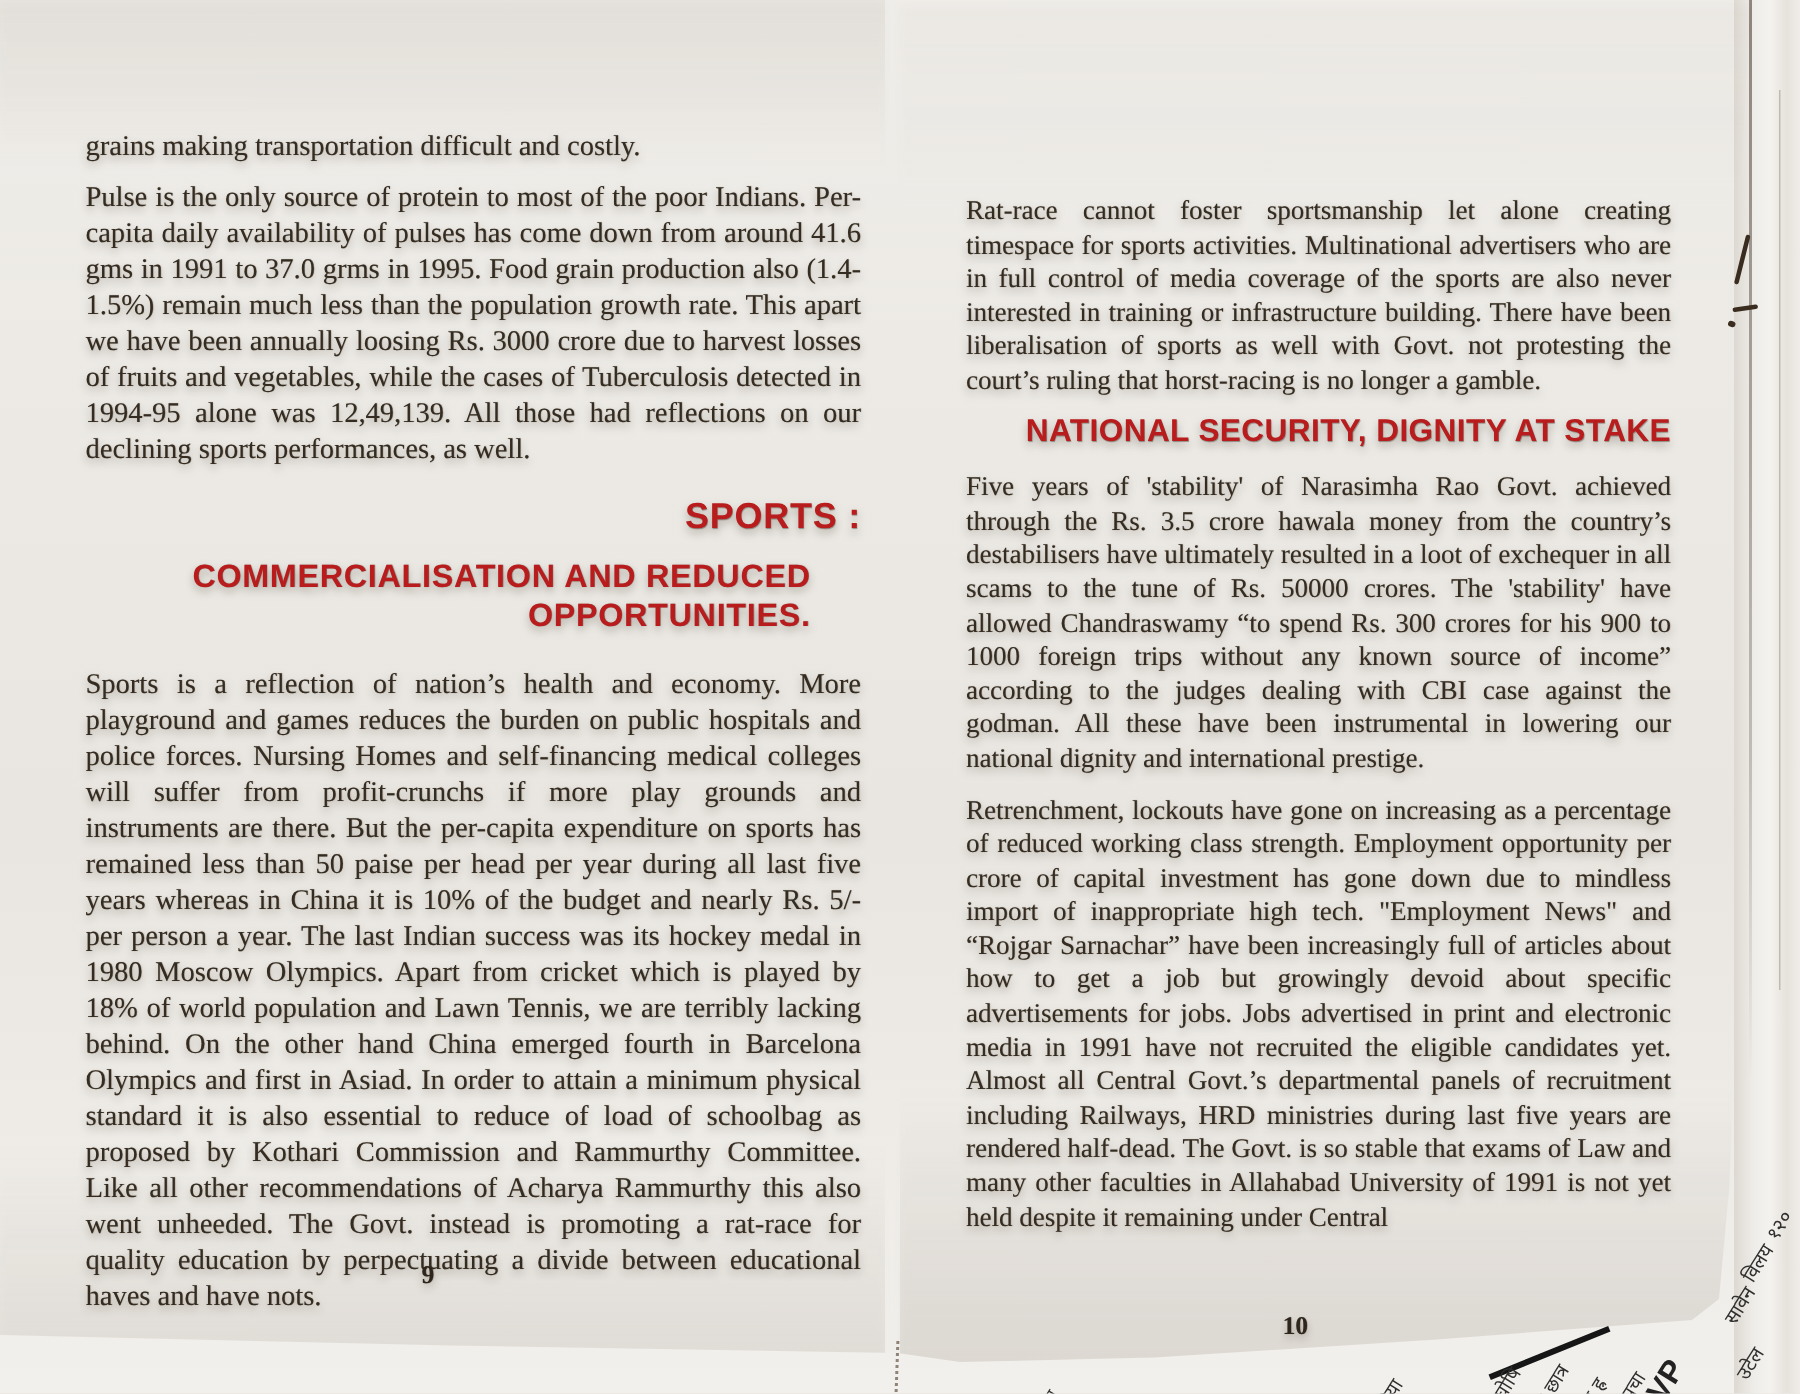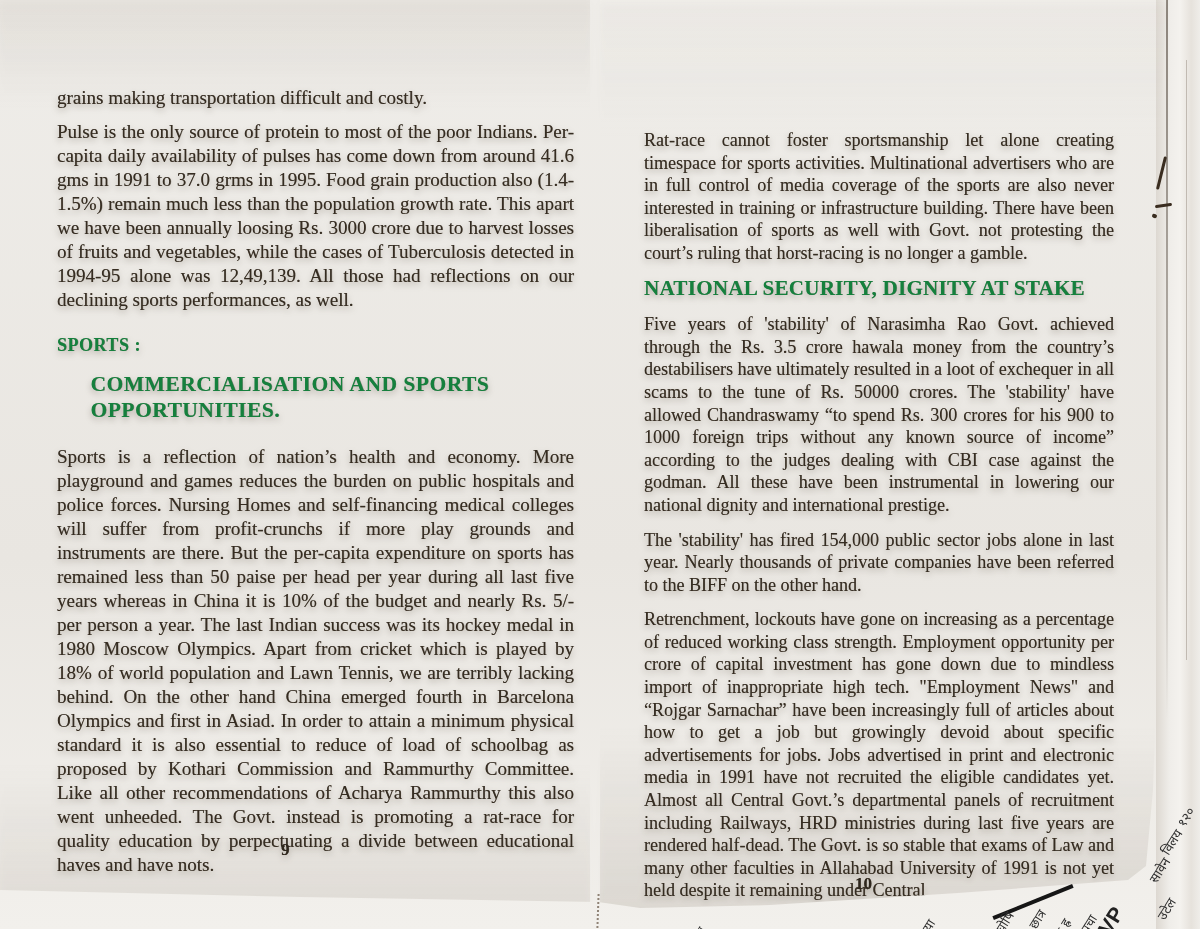--- a/index.html
+++ b/index.html
@@ -47,24 +47,24 @@
   .page-shade-right{position:absolute;left:600px;top:0;width:570px;height:929px;
     background:linear-gradient(180deg,rgba(255,250,242,.08),rgba(0,0,0,0) 15%,rgba(0,0,0,0) 78%,rgba(100,82,64,.12));}
   
   .col{position:absolute;color:#352c21;text-align:justify;
     text-shadow:0.3px 0.3px 0.6px rgba(55,45,34,.45);}
   .col-left{left:57px;top:86px;width:517px;font-size:19px;line-height:24px;}
   .col-right{left:644px;top:84px;width:470px;font-size:18px;line-height:22.6px;margin-top:45px;}
   .col p{margin:0 0 12px 0;}
   .col p.tight{margin-bottom:10px;}
   h2{
-    font-family:Liberation Serif, serif;font-weight:bold;color:#15803d;
-    text-align:left;letter-spacing:.5px;text-shadow:0.4px 0.4px 0.6px rgba(43,35,24,.4);
+    font-family:Liberation Sans, sans-serif;font-weight:bold;color:#b91c1c;
+    text-align:right;letter-spacing:.5px;text-shadow:0.4px 0.4px 0.6px rgba(43,35,24,.4);
   }
-  .h-sports{font-size:18px;margin:21px 0 14px 0;}
+  .h-sports{font-size:24px;margin:21px 0 14px 0;}
   .h-comm{font-size:21.5px;margin:0 auto 22px auto;width:450px;line-height:26px;}
   .h-natsec{font-size:21px;margin:12px 0 14px 0;letter-spacing:.3px;}
   .page-num{position:absolute;font-size:17px;font-weight:bold;color:#2e261c;z-index:2;
     text-shadow:0.3px 0.3px 0.5px rgba(46,38,28,.5);}
   .num-left{left:281px;top:840px;}
   .num-right{left:855px;top:874px;}
 </style>
 </head>
 <body>
 
@@ -92,26 +92,25 @@
 </div>
 
 <div class="spread">
   <div class="page-shade-left"></div>
   <div class="page-shade-right"></div>
 
   <div class="col col-left">
     <p class="tight">grains making transportation difficult and costly.</p>
     <p>Pulse is the only source of protein to most of the poor Indians. Per-capita daily availability of pulses has come down from around 41.6 gms in 1991 to 37.0 grms in 1995.  Food grain production also (1.4-1.5%) remain much less than the population growth rate. This apart we have been annually loosing Rs. 3000 crore due to harvest losses of fruits and vegetables, while the cases of Tuberculosis detected in 1994-95 alone was 12,49,139.  All those had reflections on our declining sports performances, as well.</p>
     <h2 class="h-sports">SPORTS :</h2>
-    <h2 class="h-comm">COMMERCIALISATION AND SPORTS OPPORTUNITIES.</h2>
+    <h2 class="h-comm">COMMERCIALISATION AND REDUCED OPPORTUNITIES.</h2>
     <p>Sports is a reflection of nation’s health and economy.  More playground and games reduces the burden on public hospitals and police forces.  Nursing Homes and self-financing medical colleges will suffer from profit-crunchs if more play grounds and instruments are there.  But the per-capita expenditure on sports has remained less than 50 paise per head per year during all last five years whereas in China it is 10% of the budget and nearly Rs. 5/- per person a year.  The last Indian success was its hockey medal in 1980 Moscow Olympics.  Apart from cricket which is played by 18% of world population and Lawn Tennis, we are terribly lacking behind.  On the other hand China emerged fourth in Barcelona Olympics and first in Asiad.  In order to attain a minimum physical standard it is also essential to reduce of load of schoolbag as proposed by Kothari Commission and Rammurthy Committee.  Like all other recommendations of Acharya Rammurthy this also went unheeded. The Govt. instead is promoting a rat-race for quality education by perpectuating a divide between educational haves and have nots.</p>
   </div>
   <div class="page-num num-left">9</div>
 
   <div class="col col-right">
     <p>Rat-race cannot foster sportsmanship let alone creating timespace for sports activities.  Multinational advertisers who are in full control of media coverage of the sports are also never interested in training or infrastructure building.  There have been liberalisation of sports as well with Govt. not protesting the court’s ruling that horst-racing is no longer a gamble.</p>
     <h2 class="h-natsec">NATIONAL SECURITY, DIGNITY AT STAKE</h2>
     <p>Five years of 'stability' of Narasimha Rao Govt.  achieved through the Rs. 3.5 crore hawala money from the country’s destabilisers have ultimately resulted in a loot of exchequer in all scams to the tune of Rs. 50000 crores.  The 'stability' have allowed Chandraswamy “to spend Rs. 300 crores for his 900 to 1000 foreign trips without any known source of income”  according to the judges dealing with CBI case against the godman.  All these have been instrumental in lowering our national dignity and international prestige.</p>
-    <p>The 'stability' has fired 154,000 public sector jobs alone in last year. Nearly thousands of private companies have been referred to the BIFF on the other hand.</p>
     <p>Retrenchment, lockouts have gone on increasing as a percentage of reduced working class strength.  Employment opportunity per crore of capital investment has gone down due to mindless import of inappropriate high tech.  "Employment News" and “Rojgar Sarnachar” have been increasingly full of articles about how to get a job but growingly devoid about specific advertisements for jobs. Jobs advertised in print and electronic media in 1991 have not recruited the eligible candidates yet.  Almost all Central Govt.’s departmental panels of recruitment including Railways, HRD ministries during last five years are rendered half-dead.  The Govt. is so stable that exams of Law and many other faculties in Allahabad University of 1991 is not yet held despite it remaining under Central</p>
   </div>
   <div class="page-num num-right">10</div>
 </div>
 
 </body></html>

